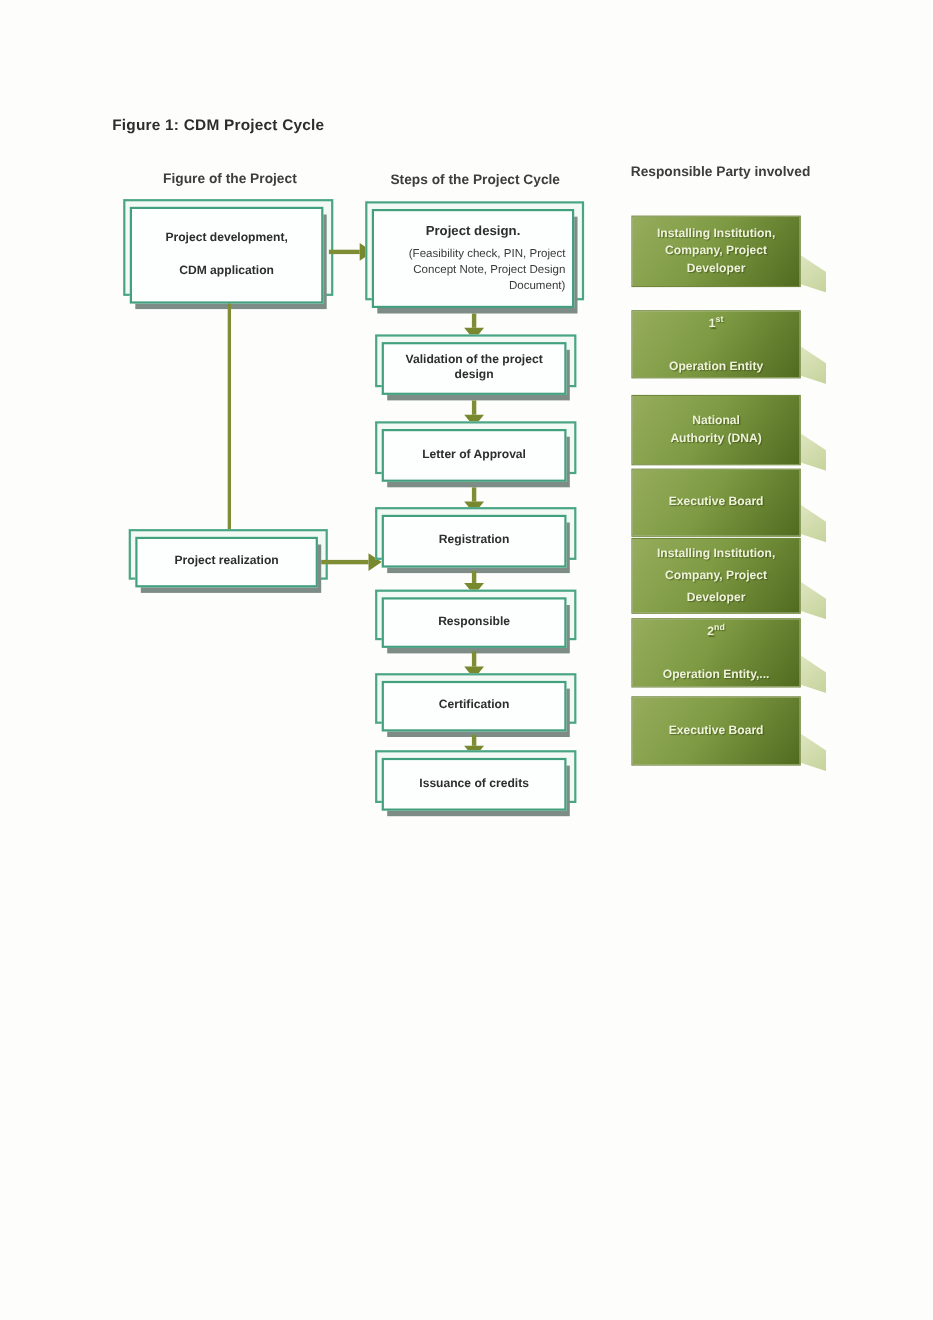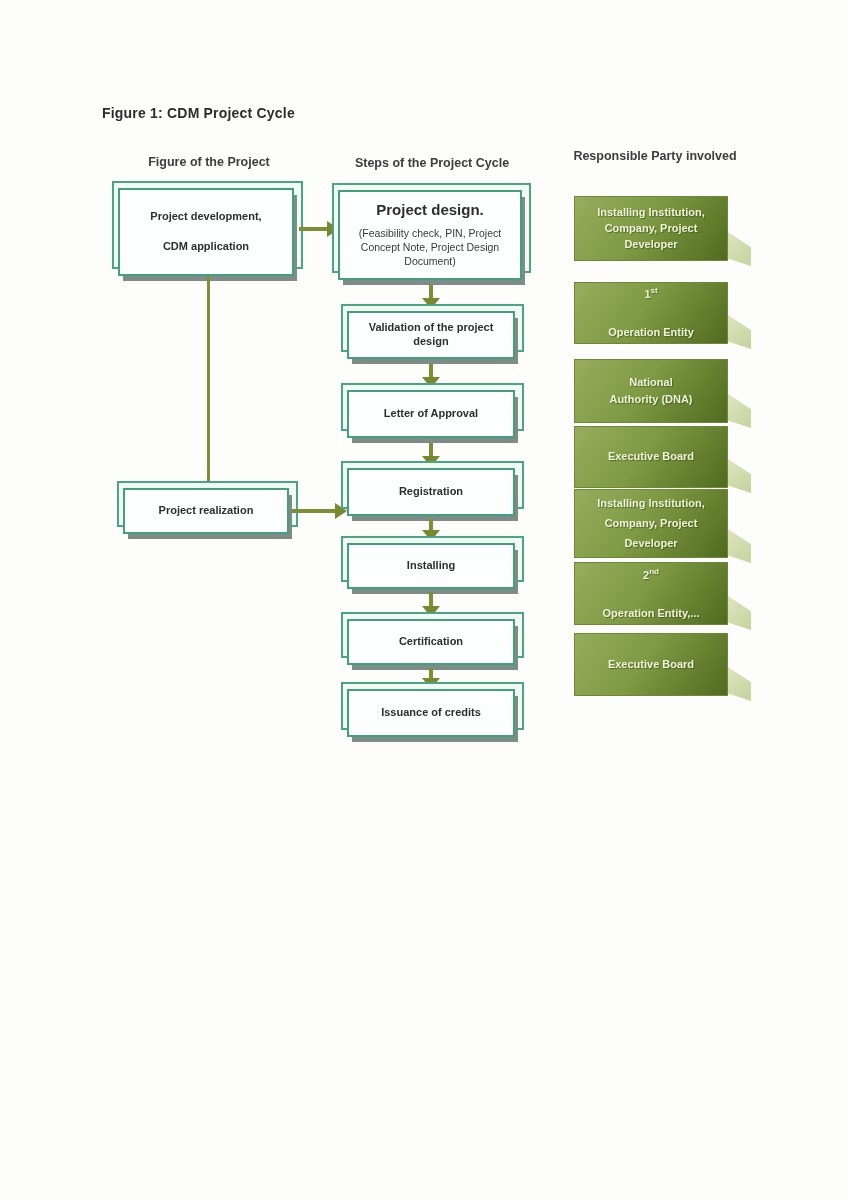--- a/index.html
+++ b/index.html
@@ -26,22 +26,22 @@
   .flowbox .face {
     position:absolute; inset:0;
     background:#fdfffe; border:2px solid #43a07f;
     box-shadow:4px 6px 0 -1px #7e8c87;
     display:flex; flex-direction:column; align-items:center; justify-content:center;
     row-gap:16px; text-align:center;
     font-size:11px; font-weight:bold; color:#2e2e2e; line-height:1.25;
     padding:2px 6px;
   }
   .flowbox .face.single { row-gap:0; }
-  .design-title { font-size:15px; font-weight:bold; color:#2e2e2e; margin-bottom:6px; }
-  .design-sub  { font-size:10.5px; font-weight:normal; color:#3a3a3a; line-height:1.35; }
+  .design-title { font-size:12px; font-weight:bold; color:#2e2e2e; margin-bottom:6px; }
+  .design-sub  { font-size:10.5px; font-weight:normal; color:#3a3a3a; line-height:1.35;text-align:right; }
   
   .vline { position:absolute; width:3px; background:#7f8e35; }
   .hstem { position:absolute; height:4px; background:#7f8e35; }
   .hhead { position:absolute; width:0; height:0;
            border-left:12px solid #78882e; border-top:8px solid transparent; border-bottom:8px solid transparent; }
   .vstem { position:absolute; width:4px; background:#7f8e35; }
   .vhead { position:absolute; width:0; height:0;
            border-top:11px solid #78882e; border-left:9px solid transparent; border-right:9px solid transparent; }
   
   .party { position:absolute; left:574px; width:154px; }
@@ -135,21 +135,21 @@
       <span>Registration</span>
     </div>
   </div>
 
   <div class="vstem" style="left:429px; top:519px; height:11px;"></div>
   <div class="vhead" style="left:422px; top:530px;"></div>
 
   <div class="flowbox" style="left:347px; top:543px; width:168px; height:46px;">
     <div class="echo"></div>
     <div class="face single">
-      <span>Installing</span>
+      <span>Responsible</span>
     </div>
   </div>
 
   <div class="vstem" style="left:429px; top:592px; height:14px;"></div>
   <div class="vhead" style="left:422px; top:606px;"></div>
 
   <div class="flowbox" style="left:347px; top:619px; width:168px; height:46px;">
     <div class="echo"></div>
     <div class="face single">
       <span>Certification</span>

